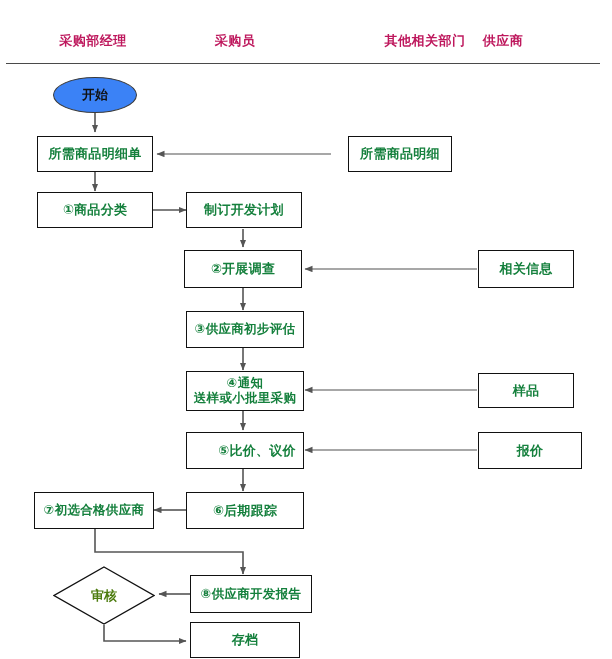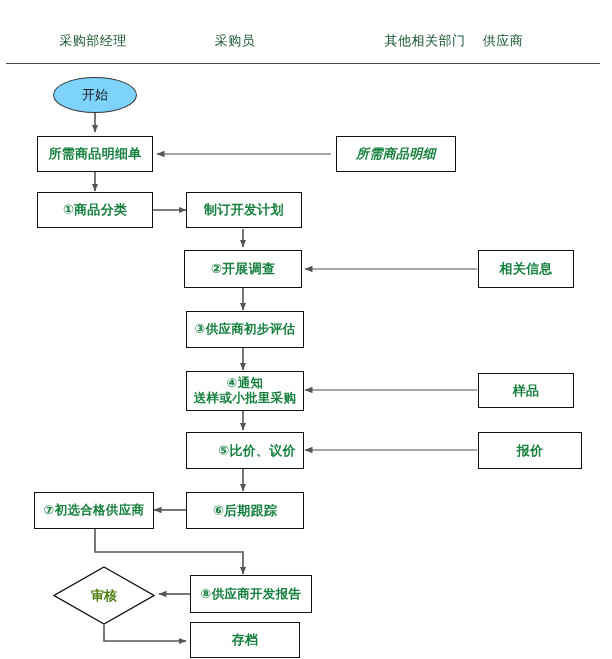--- a/index.html
+++ b/index.html
@@ -6,22 +6,22 @@
   #root{
     position:relative;
     width:612px;height:659px;
     background:#ffffff;
     font-family:"DejaVu Sans","Liberation Sans",sans-serif;
     overflow:hidden;
   }
   .hdr{
     position:absolute;
     font-size:13px;
-    font-weight:normal;
-    color:#14532d;
+    font-weight:bold;
+    color:#be185d;
     white-space:nowrap;
     transform:translateX(-50%);
     letter-spacing:0.5px;
   }
   .divider{
     position:absolute;
     left:6px;top:63px;width:594px;height:0;
     border-top:1.6px solid #4a4a4a;
   }
   .node{
@@ -38,23 +38,23 @@
     color:#15803d;
     line-height:1.18;
     white-space:pre-line;
     letter-spacing:0.3px;
   }
   .ellipse{
     position:absolute;
     box-sizing:border-box;
     border:1.4px solid #3a3a3a;
     border-radius:50%;
-    background:#7dd3fc;
+    background:#3b82f6;
     display:flex;align-items:center;justify-content:center;
-    font-size:13px;font-weight:normal;color:#111;text-align:center;
+    font-size:13px;font-weight:bold;color:#111;text-align:center;
   }
   .diamond-wrap{
     position:absolute;
   }
   .diamond-wrap svg{display:block;}
   .diamond-label{
     position:absolute;
     left:0;top:0;width:100%;height:100%;
     display:flex;align-items:center;justify-content:center;
     font-size:13px;font-weight:bold;color:#4d7c0f;
@@ -118,21 +118,21 @@
 
     <line x1="190" y1="594" x2="159" y2="594" stroke="#555555" stroke-width="1.6" marker-end="url(#ah)"></line>
 
     <polyline points="104,625 104,641 186,641" fill="none" stroke="#555555" stroke-width="1.6" marker-end="url(#ah)"></polyline>
   </svg>
 
   <div class="ellipse" style="left:53px;top:77px;width:84px;height:36px;">开始</div>
 
   <div class="node" style="left:37px;top:136px;width:116px;height:36px;">所需商品明细单</div>
 
-  <div class="node" style="left:336px;top:136px;width:120px;height:36px;font-style:italic;">所需商品明细</div>
+  <div class="node" style="left:348px;top:136px;width:104px;height:36px;">所需商品明细</div>
 
   <div class="node" style="left:37px;top:192px;width:116px;height:36px;">①商品分类</div>
 
   <div class="node" style="left:186px;top:192px;width:116px;height:36px;">制订开发计划</div>
 
   <div class="node" style="left:184px;top:250px;width:118px;height:38px;">②开展调查</div>
 
   <div class="node" style="left:478px;top:250px;width:96px;height:38px;">相关信息</div>
 
   <div class="node small" style="left:186px;top:371px;width:118px;height:40px;">④通知

